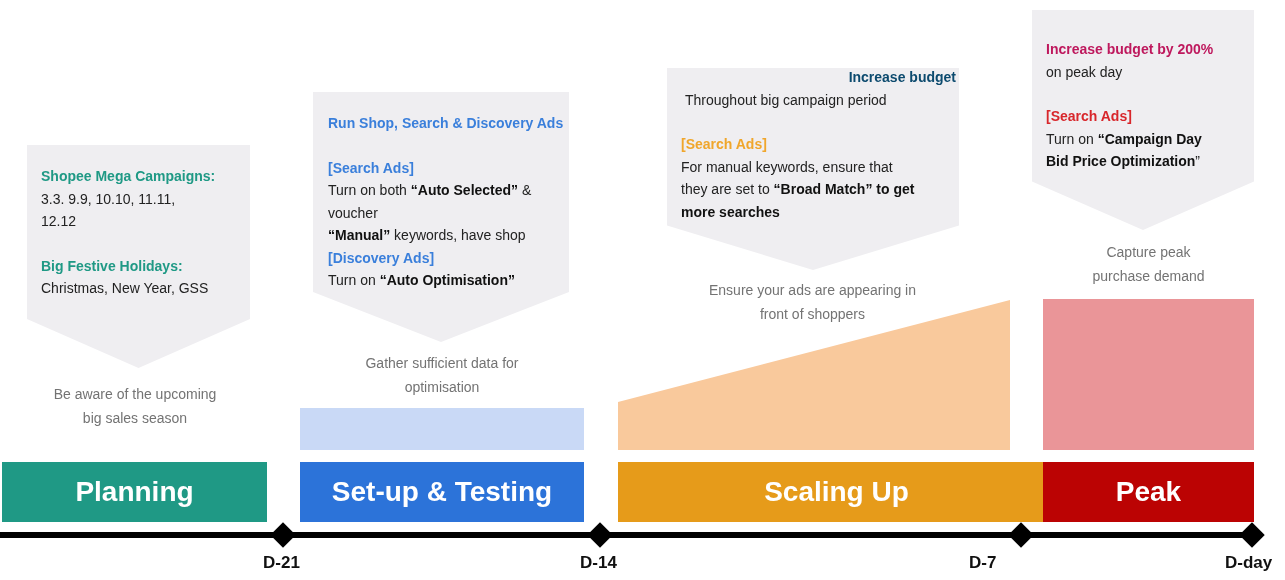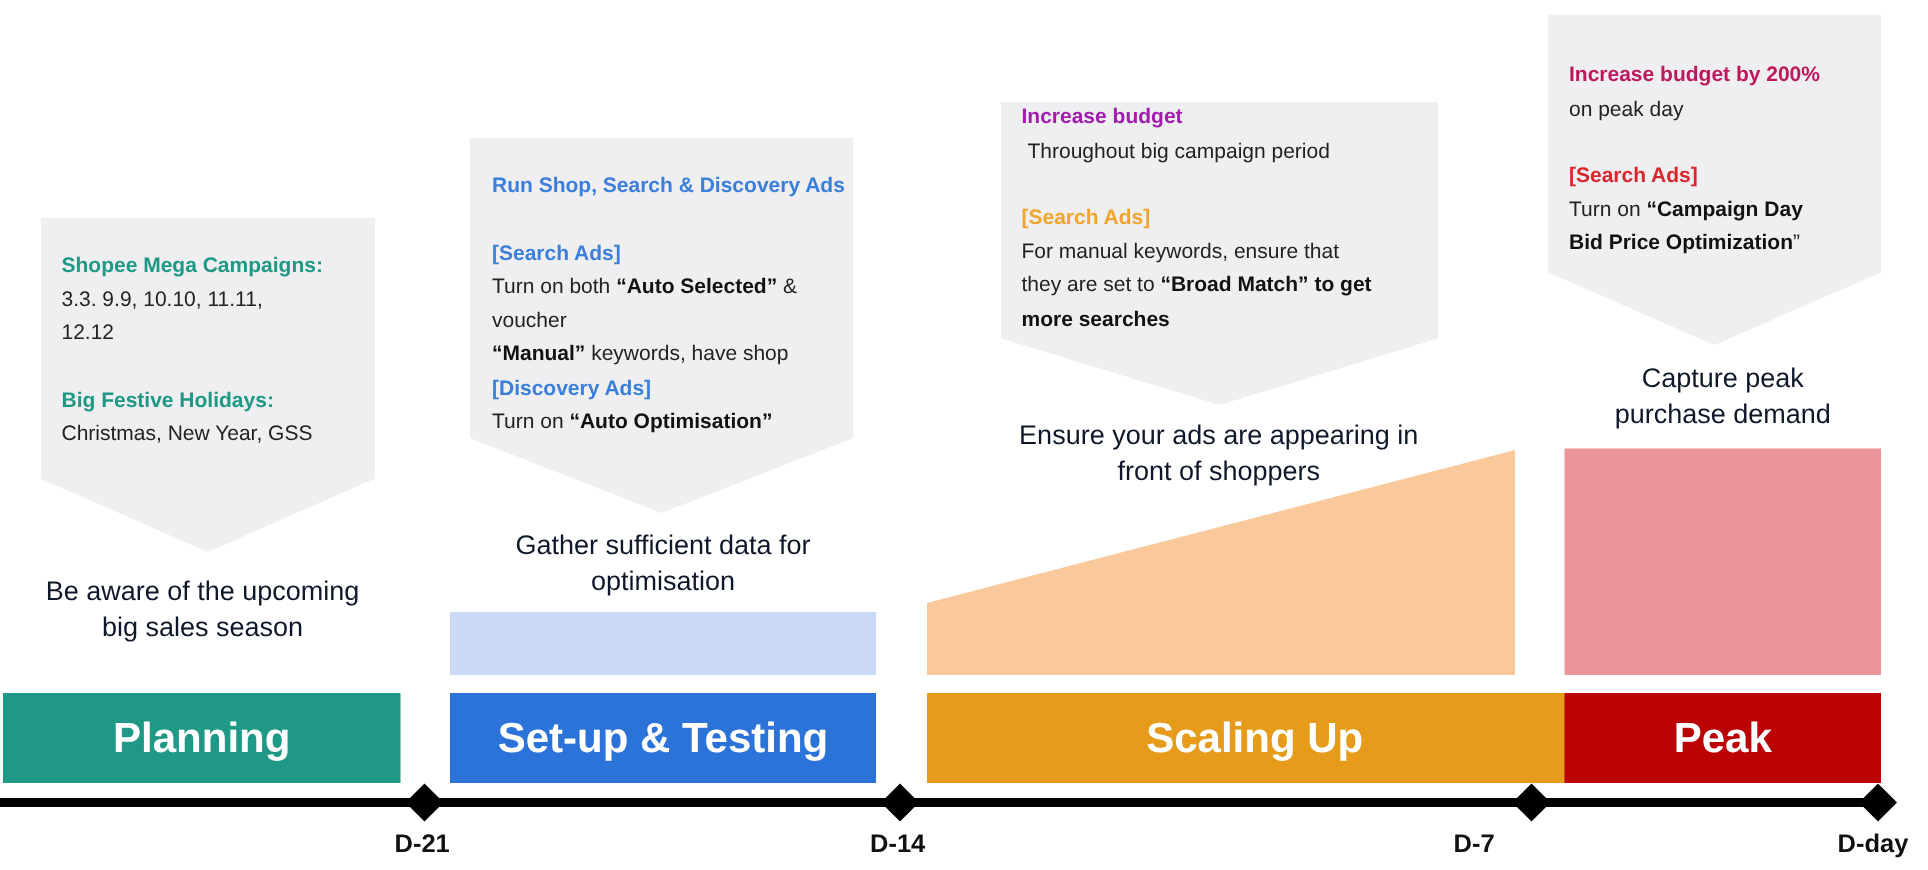--- a/index.html
+++ b/index.html
@@ -2,21 +2,21 @@
 <html><head>
 <meta charset="utf-8">
 <style>
   html,body{margin:0;padding:0;background:#ffffff;}
   body{width:1285px;height:580px;position:relative;overflow:hidden;font-family:"Liberation Sans","DejaVu Sans",sans-serif;color:#222;}
   .abs{position:absolute;}
   .callout{position:absolute;background:#efeef1;}
   .callout-body{position:absolute;font-size:14px;line-height:22.5px;color:#222;}
   .callout-body .hd{font-weight:bold;}
   .callout-body b{font-weight:bold;color:#111;}
-  .goal{position:absolute;font-size:18px;line-height:24px;color:#0f172a;text-align:center;}
+  .goal{position:absolute;font-size:14px;line-height:24px;color:#737373;text-align:center;}
   .phase-bar{position:absolute;height:60px;top:462px;color:#fff;font-weight:bold;font-size:28px;display:flex;align-items:center;justify-content:center;}
   .timeline-line{position:absolute;left:0;top:532px;width:1262px;height:6px;background:#000;}
   .diamond{position:absolute;width:18px;height:18px;background:#000;transform:rotate(45deg);}
   .milestone{position:absolute;top:553px;font-weight:bold;font-size:17px;color:#111;}
   .spacer{height:22px;}
 </style>
 </head>
 <body>
 
 <div class="callout" style="left:27px;top:145px;width:223px;height:223px;clip-path:polygon(0 0,100% 0,100% 78%,50% 100%,0 78%);"></div>
@@ -51,21 +51,21 @@
   <div>Gather sufficient data for</div>
   <div>optimisation</div>
 </div>
 <div class="abs" style="left:300px;top:408px;width:284px;height:42px;background:#c9d9f6;"></div>
 <div class="phase-bar" style="left:300px;width:284px;background:#2c73d9;">
   <span>Set-up &amp; Testing</span>
 </div>
 
 <div class="callout" style="left:667px;top:68px;width:292px;height:202px;clip-path:polygon(0 0,100% 0,100% 78%,50% 100%,0 78%);"></div>
 <div class="callout-body" style="left:681px;top:66px;width:275px;">
-  <div class="hd" style="color:#a21caf;">Increase budget</div>
+  <div class="hd" style="color:#0c4a6e;text-align:right;">Increase budget</div>
   <div style="padding-left:4px;">Throughout big campaign period</div>
   <div class="spacer"></div>
   <div class="hd" style="color:#f0a62b;">[Search Ads]</div>
   <div>For manual keywords, ensure that</div>
   <div><span>they are set to </span><b>“Broad Match” to get</b></div>
   <div><b>more searches</b></div>
 </div>
 <div class="goal" style="left:650px;top:278px;width:325px;">
   <div>Ensure your ads are appearing in</div>
   <div>front of shoppers</div>

